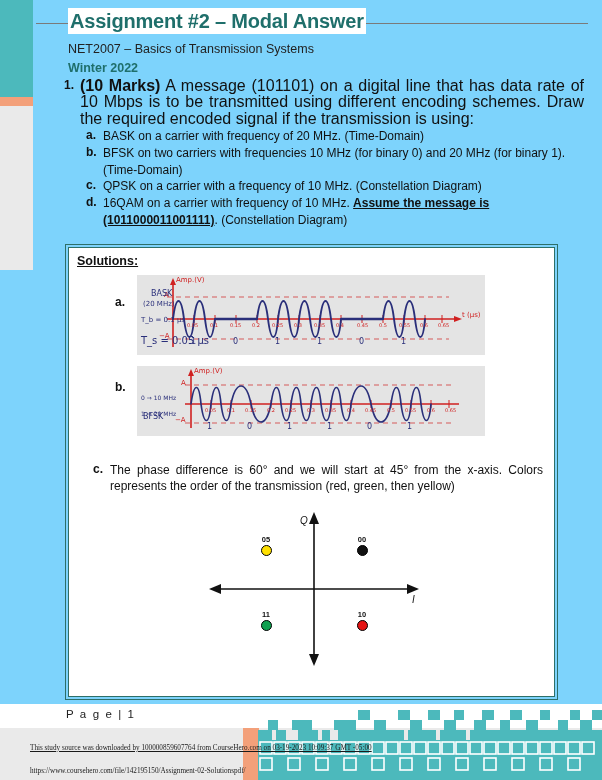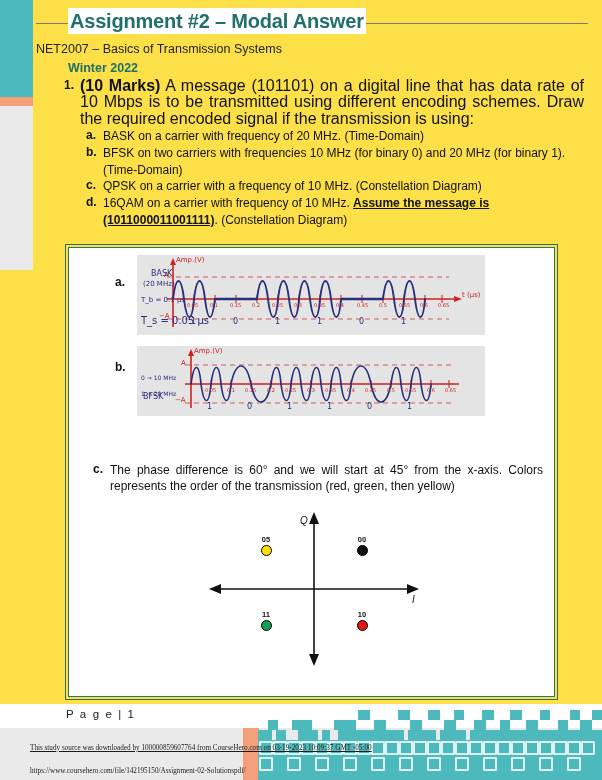--- a/index.html
+++ b/index.html
@@ -5,21 +5,21 @@
   * { box-sizing: border-box; margin: 0; padding: 0; }
   html, body {
     width: 602px; height: 780px;
     background: #ffffff;
     font-family: "Liberation Sans", sans-serif;
     overflow: hidden;
   }
   #page {
     position: relative;
     width: 602px; height: 704px;
-    background: #fde047;
+    background: #7dd3fc;
   }
 
   
   .side-teal {
     position: absolute; left: 0; top: 0;
     width: 33px; height: 97px;
     background: #4CB9BC;
   }
   .side-orange {
     position: absolute; left: 0; top: 97px;
@@ -40,21 +40,21 @@
     border-top: 1px solid #7a7a7a;
   }
   .doc-title {
     position: absolute; left: 32px; top: 0;
     font-size: 20px; font-weight: bold; color: #1F6F6B;
     letter-spacing: -0.2px; white-space: nowrap;
     background: #ffffff; padding: 0 2px;
     line-height: 26px;
   }
   .subtitle {
-    margin-top: 3px;
+    margin-left: 32px; margin-top: 3px;
     font-size: 12.5px; color: #222; line-height: 17px;
   }
   .lect-row {
     margin-left: 32px; margin-top: 2px;
     display: flex; justify-content: space-between;
     width: 524px;
     font-size: 12.5px; font-weight: bold; color: #1F6F6B;
     line-height: 17px;
   }
   .term { margin-right: 6px; }
@@ -186,20 +186,21 @@
         <div class="subtext">QPSK on a carrier with a frequency of 10 MHz. (Constellation Diagram)</div>
       </div>
       <div class="subrow">
         <div class="sublabel">d.</div>
         <div class="subtext"><span>16QAM on a carrier with frequency of 10 MHz. </span><span class="ul-bold">Assume the message is (1011000011001111)</span><span>. (Constellation Diagram)</span></div>
       </div>
     </div>
   </div>
 
   <div class="solbox">
+    <div class="sol-title">Solutions:</div>
 
     <div class="panel-row" style="height:86px;">
       <div class="panel-label">a.</div>
       <div class="scan" id="scan-a">
         <svg width="348" height="80" viewBox="0 0 348 80">
 
           <line x1="36" y1="6" x2="36" y2="72" stroke="#D02020" stroke-width="1.6"></line>
           <polygon points="36,3 33,10 39,10" fill="#D02020"></polygon>
           <line x1="30" y1="44" x2="320" y2="44" stroke="#D02020" stroke-width="1.4"></line>
           <polygon points="325,44 317,41 317,47" fill="#D02020"></polygon>

